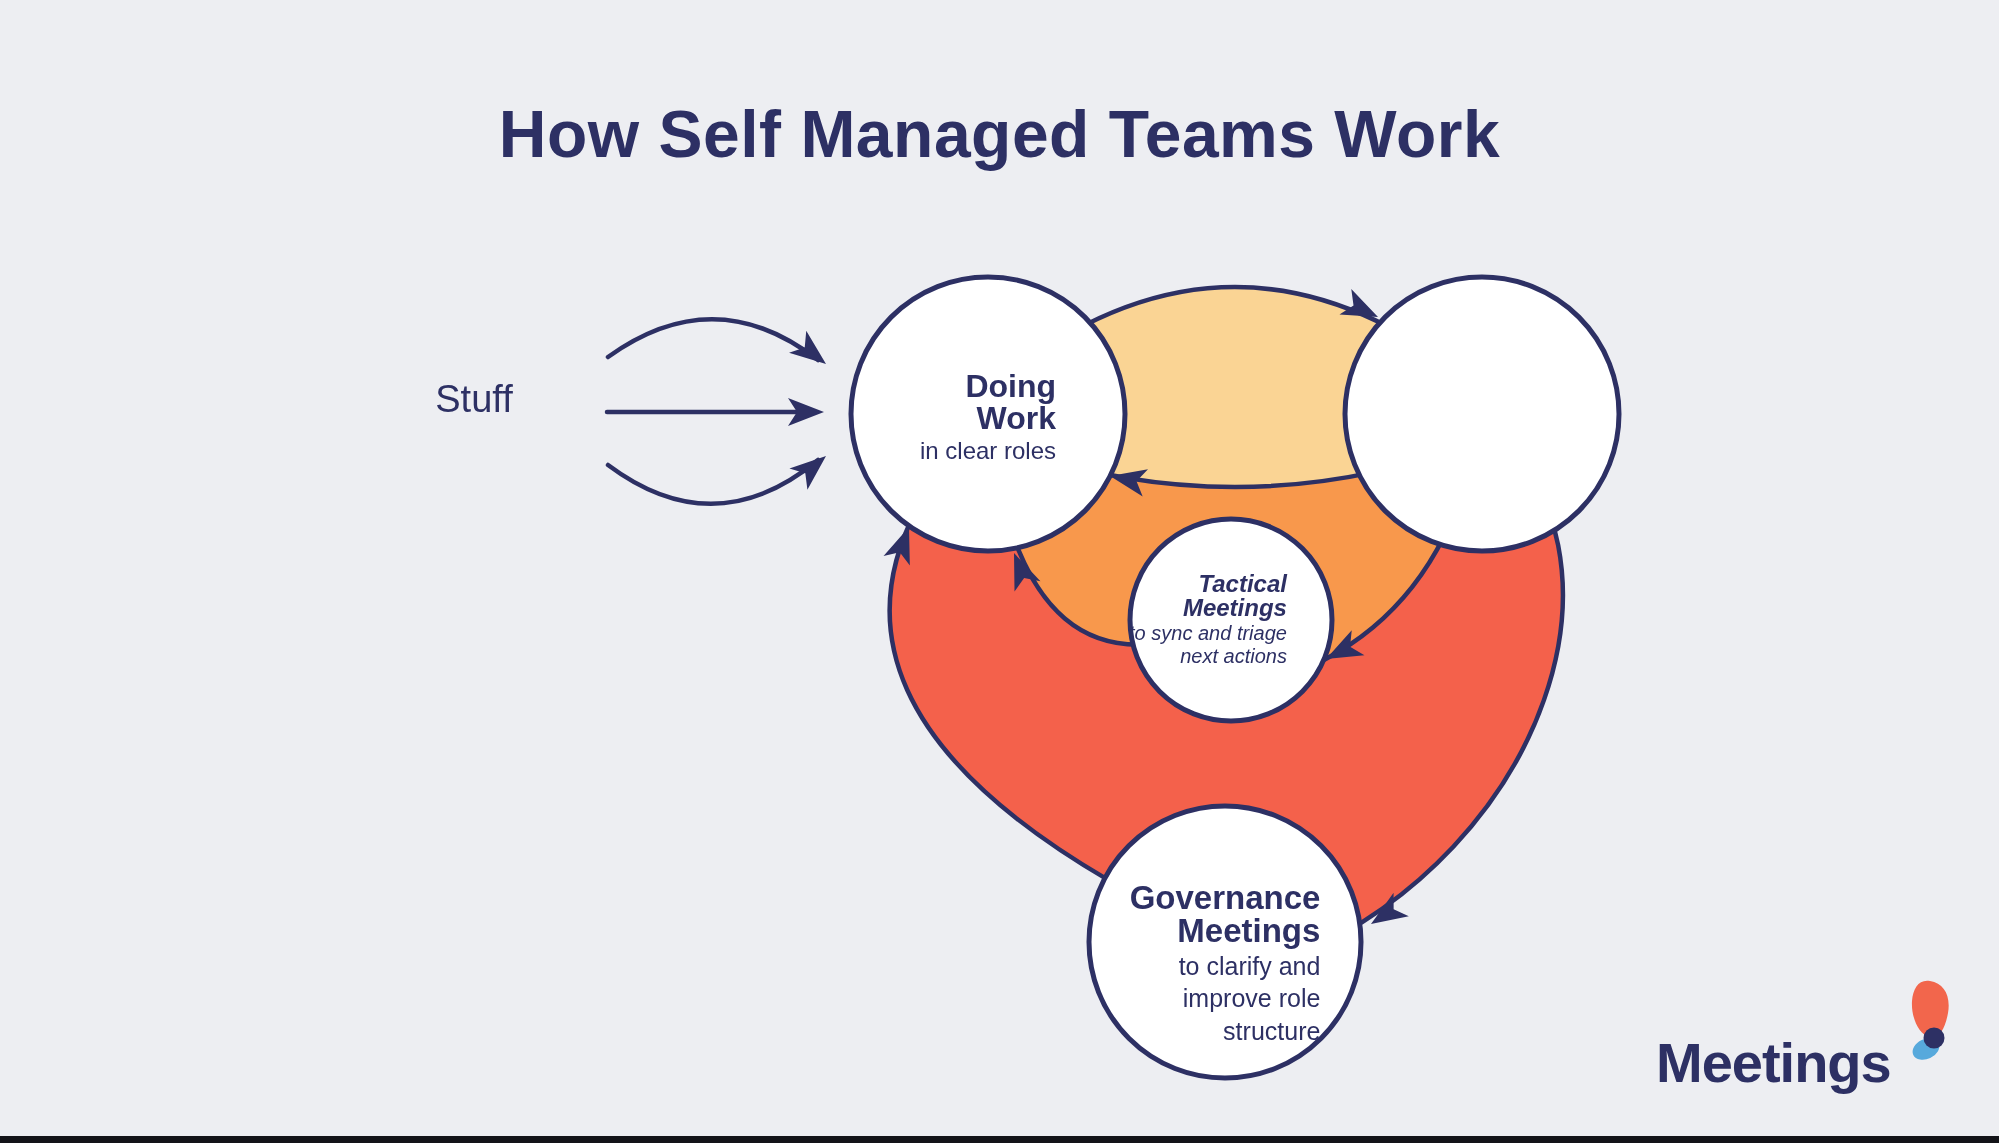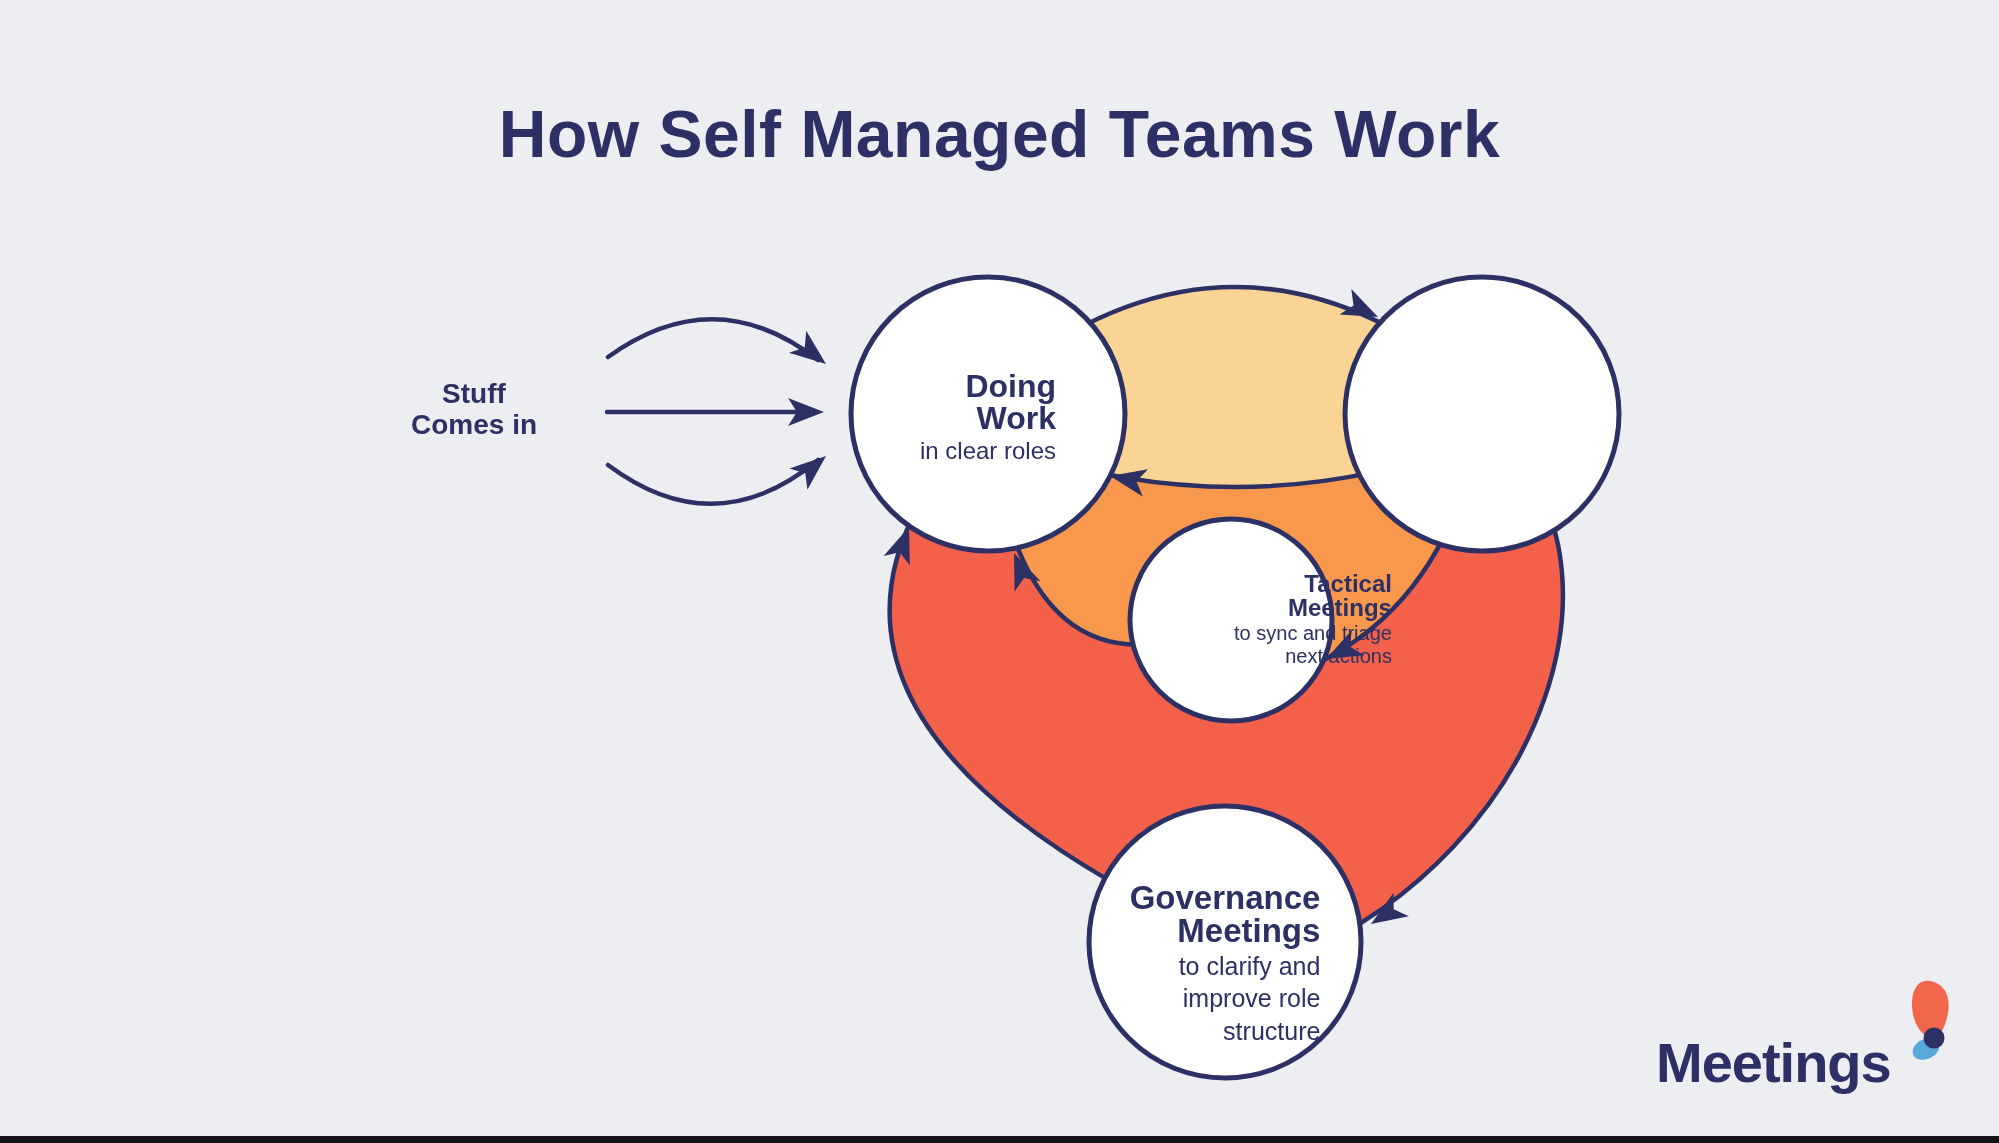--- a/index.html
+++ b/index.html
@@ -11,36 +11,36 @@
     font-family:"Liberation Sans", sans-serif;
     color:#2D3064;
   }
   svg.diagram{position:absolute;left:0;top:0;width:1999px;height:1143px;}
   .page-title{
     position:absolute;top:96px;left:0;width:100%;
     text-align:center;font-size:66px;font-weight:700;letter-spacing:0.5px;
   }
   .input-label{
     position:absolute;left:299px;top:378px;width:350px;
-    text-align:center;font-size:28px;font-weight:700;line-height:1.12;
+    text-align:center;font-size:38px;font-weight:400;line-height:1.12;
   }
   .input-label span{display:block;}
   .node-label{
     position:absolute;transform:translate(-50%,-50%);
     text-align:right;white-space:nowrap;
   }
   .node-label .t{display:block;font-weight:700;}
   .node-label .s{display:block;font-weight:400;}
   .node-doing{left:988px;top:417px;}
   .node-doing .t{font-size:32px;line-height:1.0;}
   .node-doing .s{font-size:24px;line-height:1.05;margin-top:4px;}
   .node-sensing{left:1482px;top:418px;}
   .node-sensing .t{font-size:31px;line-height:1.0;}
   .node-sensing .s{font-size:25px;line-height:1.02;margin-top:5px;}
-  .node-tactical{left:1300px;top:619px;}
+  .node-tactical{left:1195px;top:619px;font-style:italic;}
   .node-tactical .t{font-size:24px;line-height:1.0;}
   .node-tactical .s{font-size:20px;line-height:1.02;margin-top:3px;margin-left:26px;}
   .node-governance{left:1225px;top:962px;}
   .node-governance .t{font-size:33px;line-height:1.0;}
   .node-governance .s{font-size:25px;line-height:1.05;margin-top:6px;}
   .logo-text{
     position:absolute;left:1656px;top:1030px;
     font-size:56px;font-weight:700;letter-spacing:-1px;
   }
   .footer-bar{
@@ -93,21 +93,20 @@
       <path d="M 1930 981 C 1944 983 1951 996 1948 1013 C 1945 1030 1938 1040 1929 1037 C 1919 1034 1911 1018 1912 1001 C 1913 988 1919 979 1930 981 Z" fill="#F2664C"></path>
       <ellipse cx="1926" cy="1049" rx="14" ry="10" transform="rotate(-25 1926 1049)" fill="#57A9DC"></ellipse>
       <circle cx="1934" cy="1038" r="10.5" fill="#2D3064"></circle>
     </g>
   </svg>
 
   <div class="page-title">How Self Managed Teams Work</div>
 
   <div class="input-label">
     <span>Stuff</span>
-    <span>Comes in</span>
   </div>
 
   <div class="node-label node-doing">
     <span class="t">Doing</span>
     <span class="t">Work</span>
     <span class="s">in clear roles</span>
   </div>
 
 
   <div class="node-label node-tactical">

